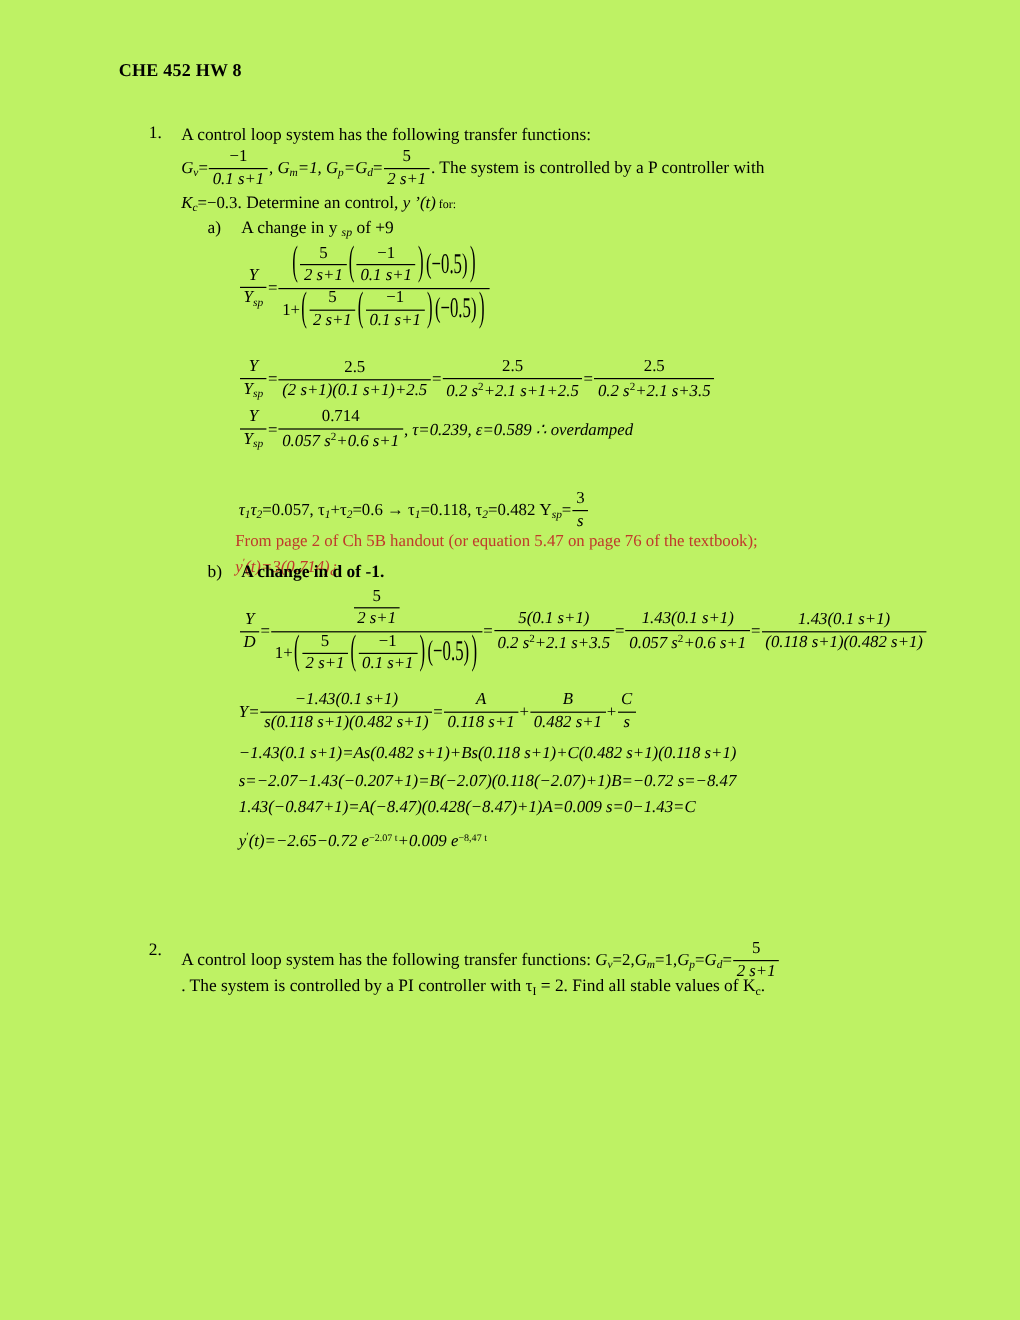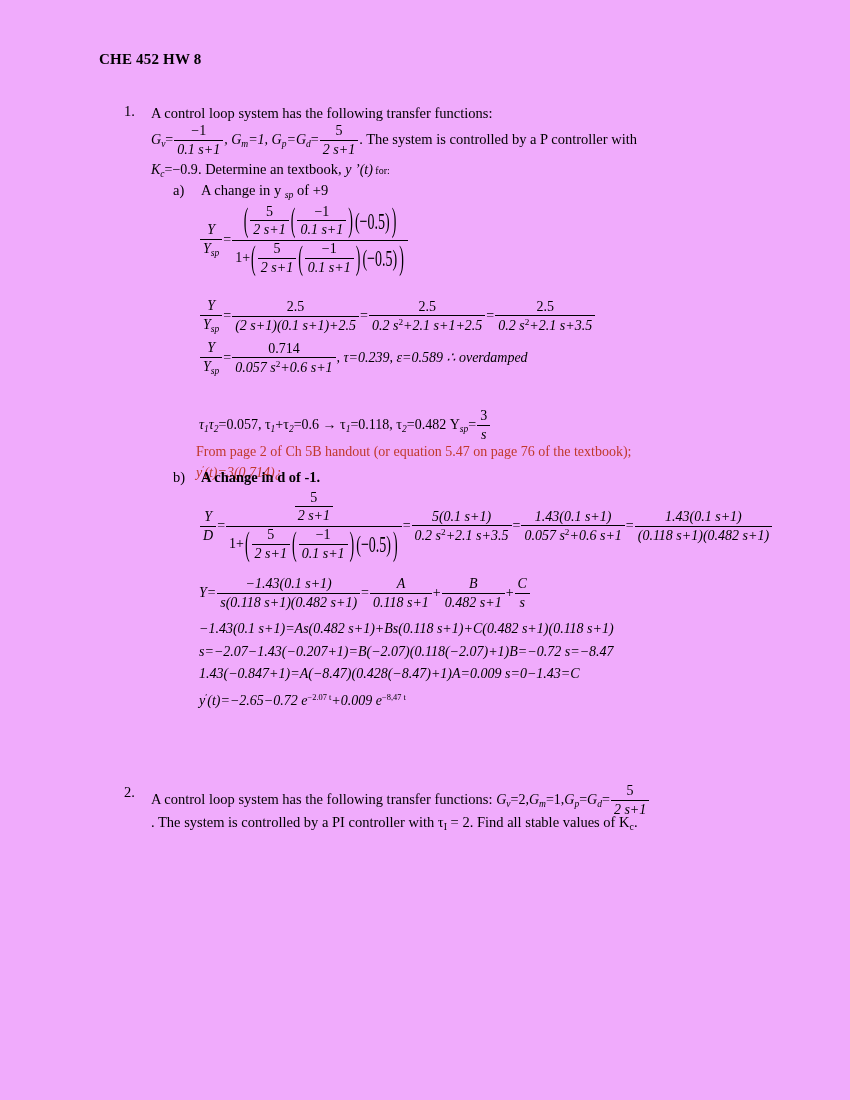--- a/index.html
+++ b/index.html
@@ -12,21 +12,21 @@
     height: 1100px;
     position: relative;
     font-family: "Liberation Serif", "DejaVu Serif", serif;
     color: #000000;
     overflow: hidden;
   }
 
   .page {
     position: absolute;
     inset: 0;
-    background: #f0abfc;
+    background: #bef264;
   }
 
   
   .doc-title {
     position: absolute;
     left: 99px;
     top: 51px;
     font-size: 15px;
     font-weight: bold;
     letter-spacing: 0.2px;
@@ -129,21 +129,21 @@
 
     <div class="prob-num" style="left:124px; top:103px;">1.</div>
 
     <div class="prob-body" style="left:151px; top:103px;">A control loop system has the following transfer functions:</div>
 
     <div class="eq-line m" style="left:151px; top:124px; font-size:14px;">
       <span class="mi">G</span><span class="sub">v</span><span>=</span><span class="frac"><span class="num">−1</span><span class="den mi">0.1 s+1</span></span><span class="mi">, G</span><span class="sub">m</span><span class="mi">=1, G</span><span class="sub">p</span><span class="mi">=G</span><span class="sub">d</span><span>=</span><span class="frac"><span class="num">5</span><span class="den mi">2 s+1</span></span><span style="font-style:normal; font-size:14.5px;">. The system is controlled by a P controller with</span>
     </div>
 
     <div class="eq-line m" style="left:151px; top:161px; font-size:14px;">
-      <span class="mi">K</span><span class="sub">c</span><span>=−0.9</span><span style="font-size:14.5px;">. Determine an textbook, </span><span class="mi">y ’(t)</span><span style="font-size:10px;"> for:</span>
+      <span class="mi">K</span><span class="sub">c</span><span>=−0.3</span><span style="font-size:14.5px;">. Determine an control, </span><span class="mi">y ’(t)</span><span style="font-size:10px;"> for:</span>
     </div>
 
     <div class="sublist-marker" style="left:173px; top:182px;">a)</div>
     <div class="sublist-text m" style="left:201px; top:182px; font-size:14.5px;">
       <span>A change in y</span><span class="mi" style="font-size:14px;">&nbsp;</span><span class="sub">sp</span><span> of +9</span>
     </div>
 
     <div class="eq-line m" style="left:199px; top:205px;">
       <span class="frac" style="font-size:14px;">
         <span class="num mi">Y</span>

